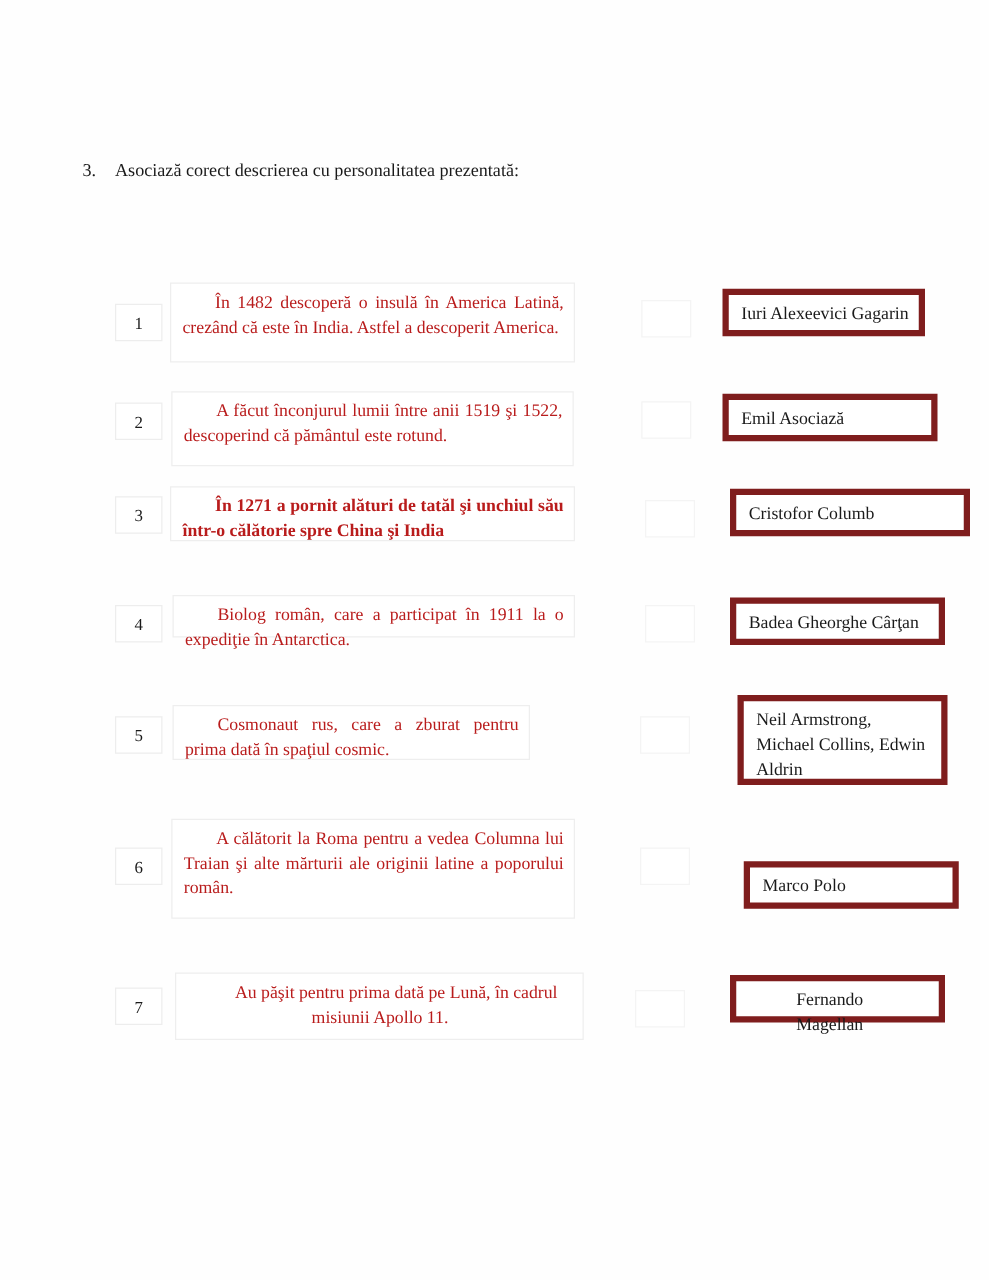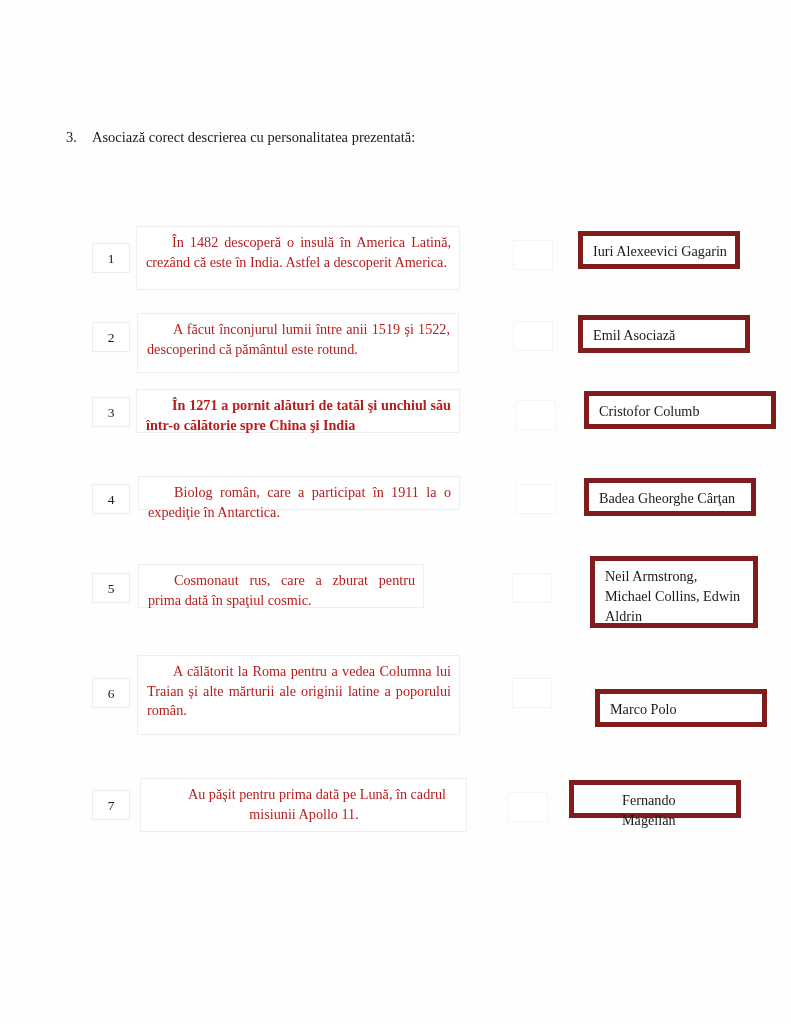--- a/index.html
+++ b/index.html
@@ -197,19 +197,19 @@
     </div>
 
     <div class="row" style="top:778px;">
       <div class="num-box" style="top:12px; height:30px; line-height:30px;">
         <span>7</span>
       </div>
       <div class="desc-box" style="left:140px; top:0px; width:327px; height:54px; text-align:center;">
         <span>Au păşit pentru prima dată pe Lună, în cadrul misiunii Apollo 11.</span>
       </div>
       <div class="ans-box" style="left:508px; top:14px;"></div>
-      <div class="name-box" style="left:569px; top:2px; width:172px; height:38px;padding-left:48px;">
+      <div class="name-box" style="left:584px; top:2px; width:172px; height:38px;padding-left:48px;">
         <span>Fernando Magellan</span>
       </div>
     </div>
 
   </div>
 </div>
 
 </body></html>

